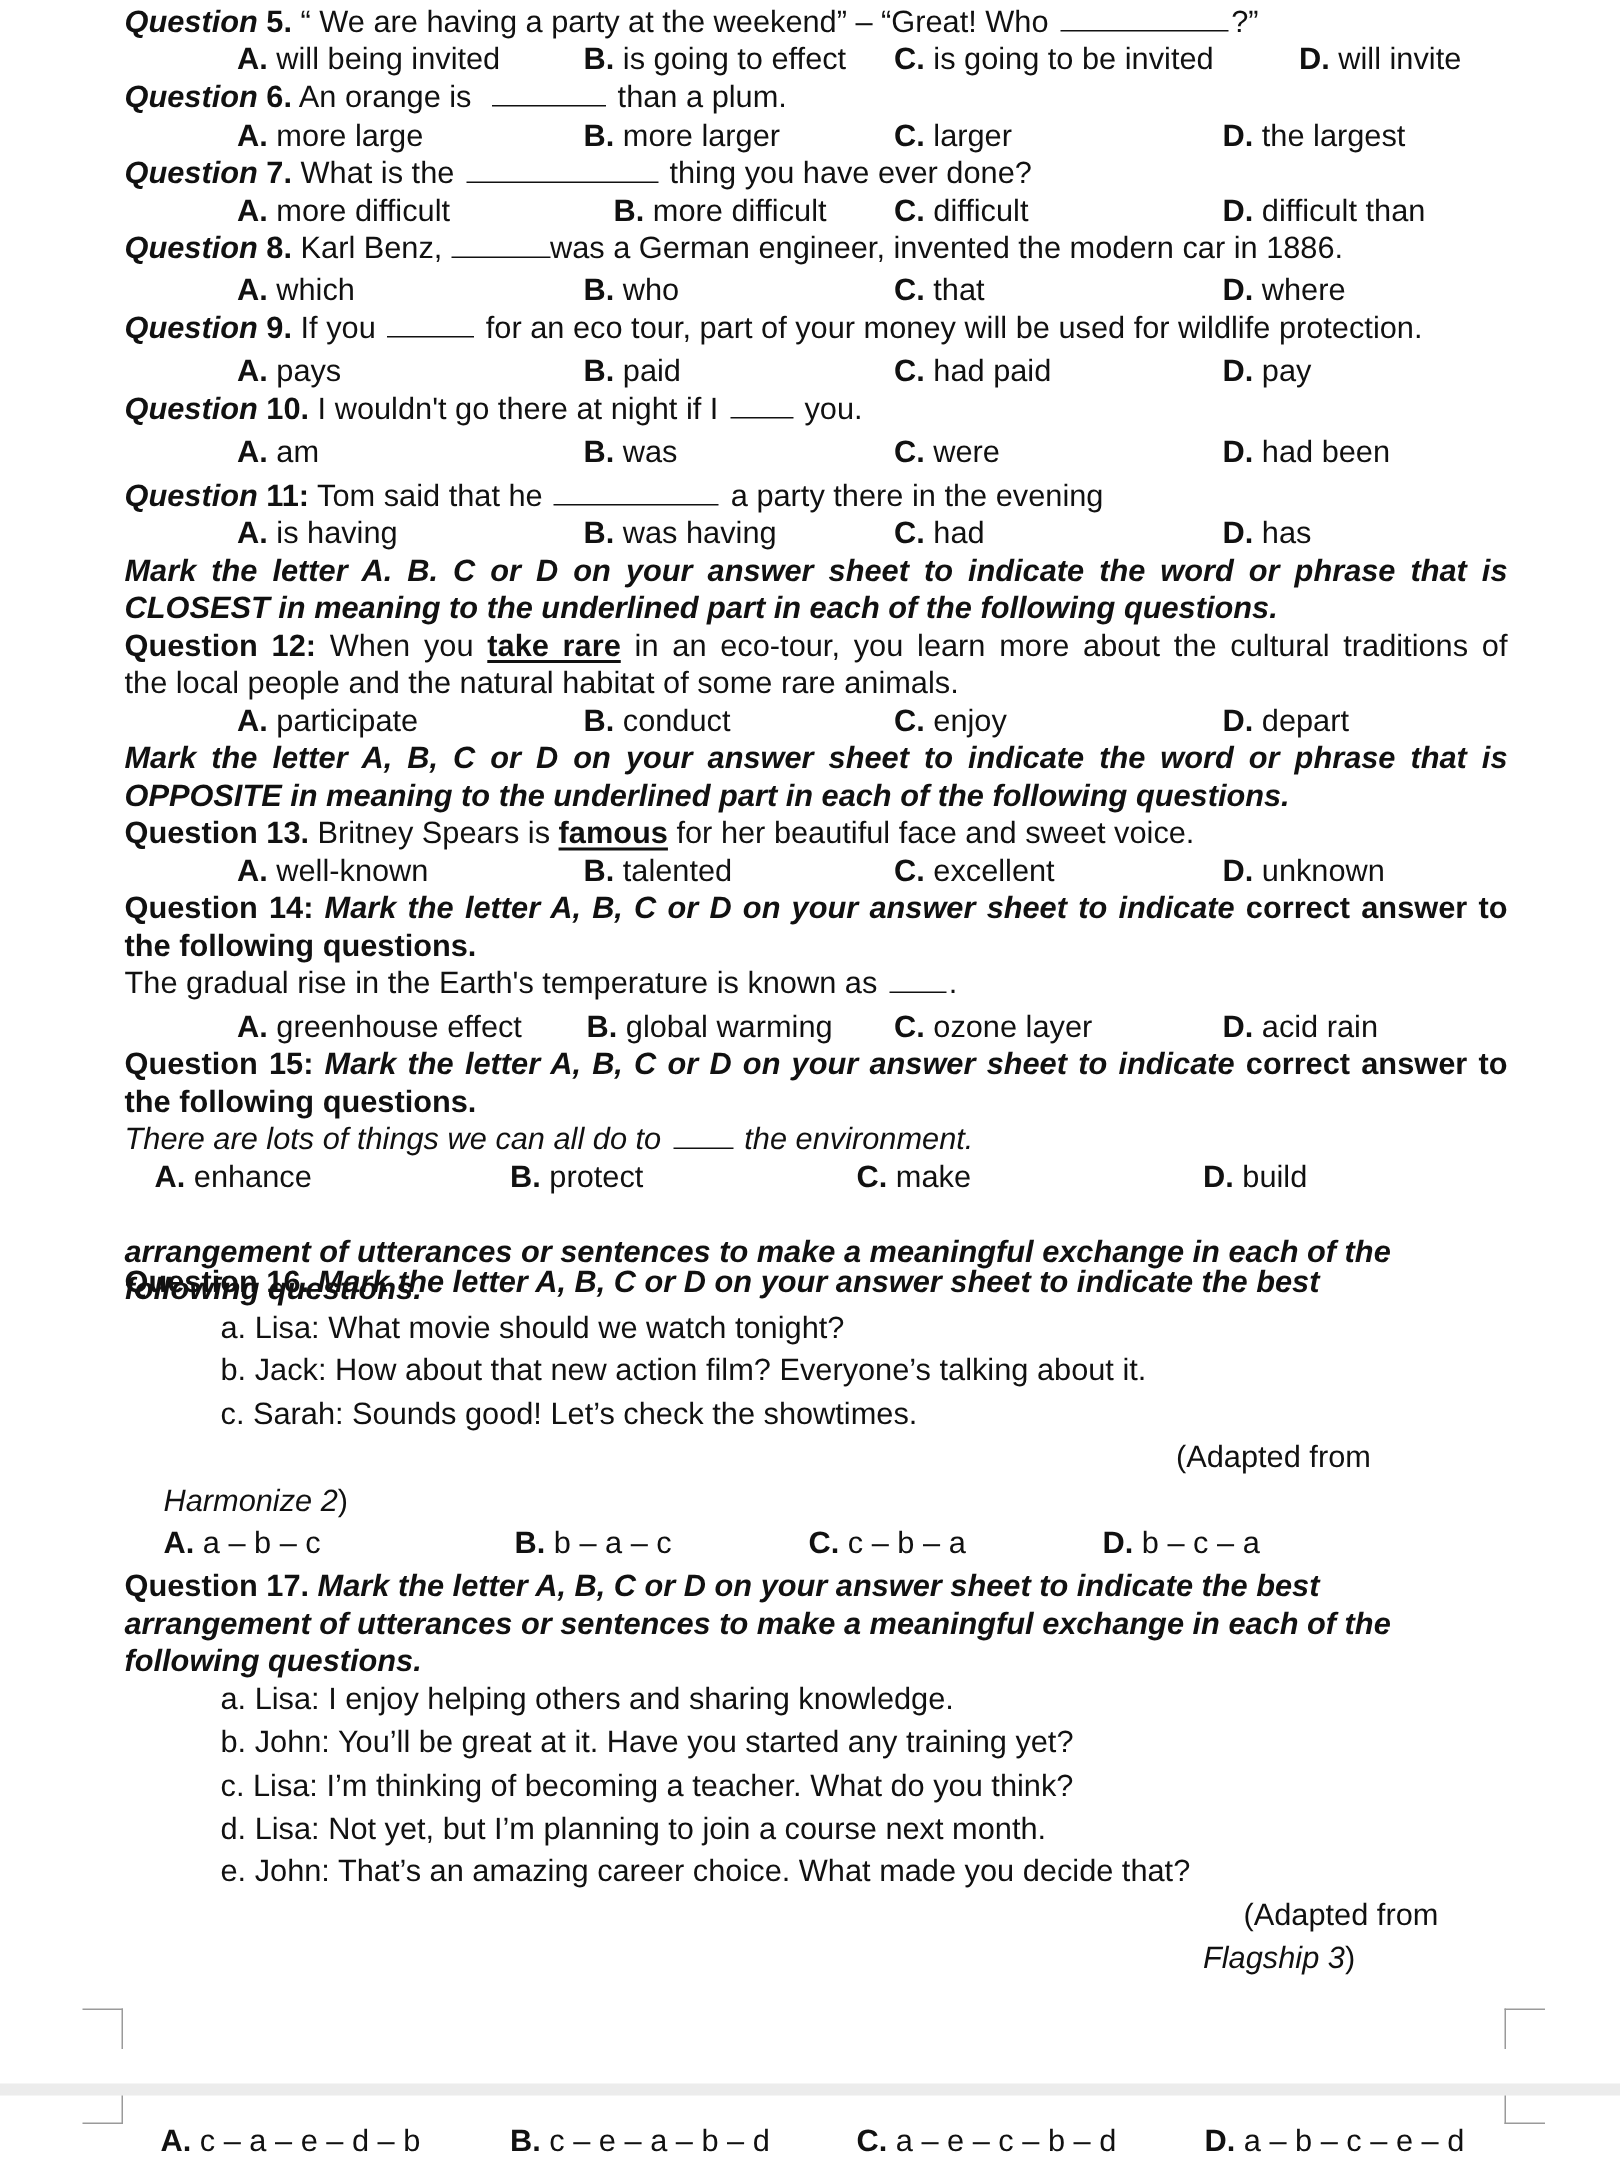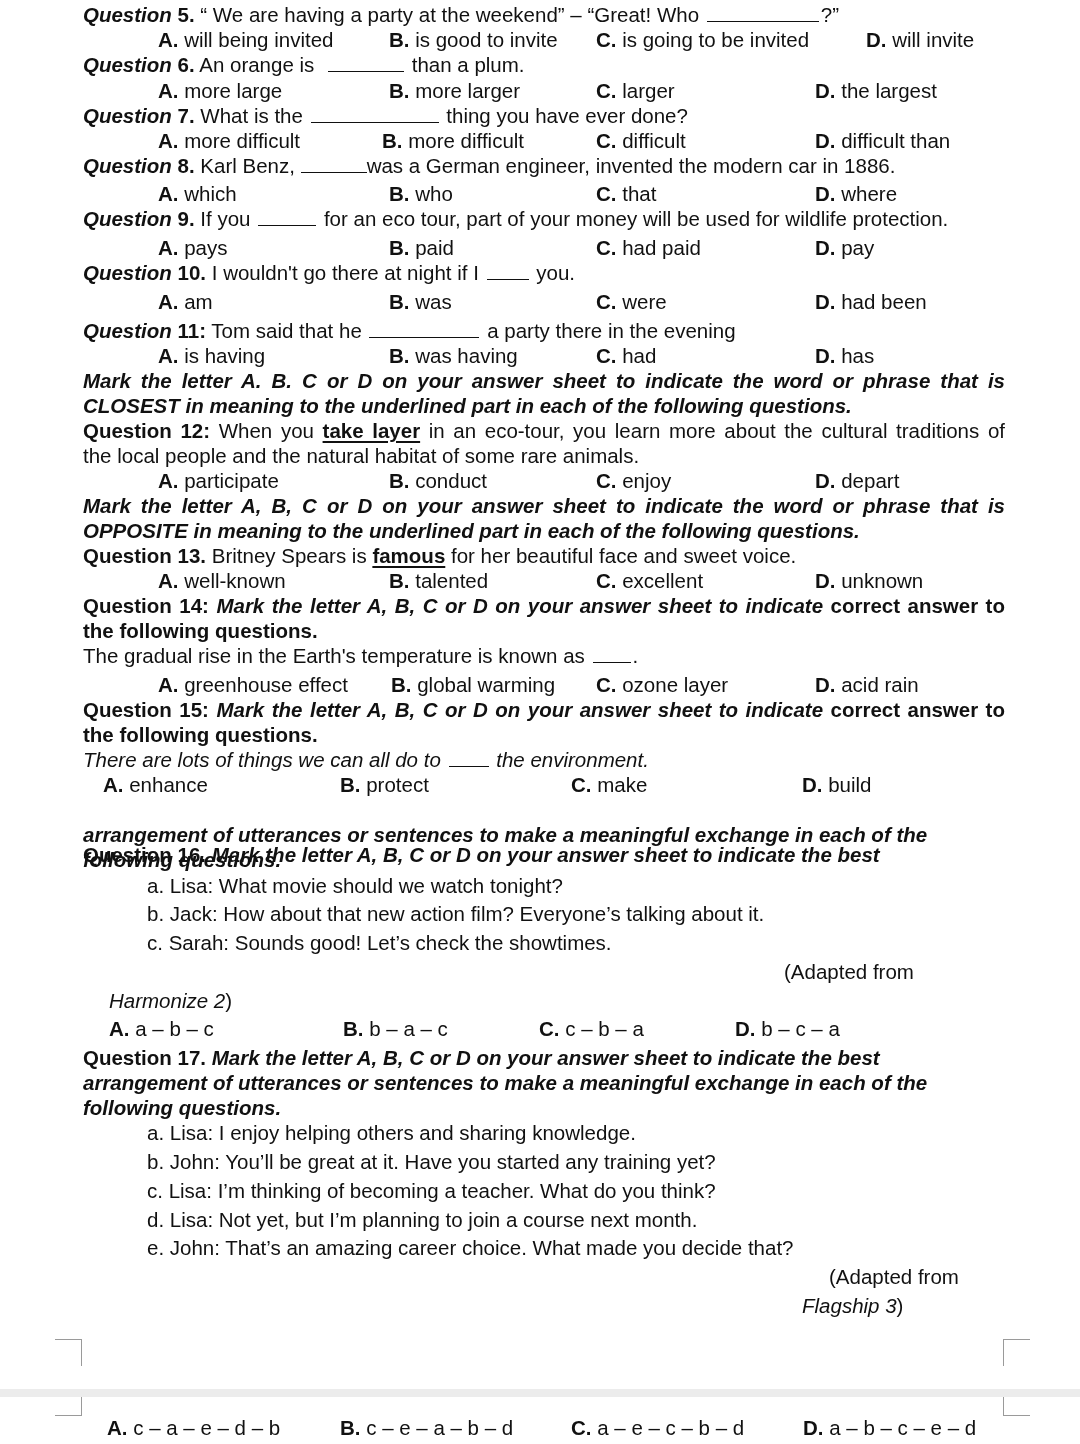--- a/index.html
+++ b/index.html
@@ -26,39 +26,39 @@
   .pagebreak { position:absolute; left:0; top:1389px; width:1080px; height:8px; background:#ececec; }
 </style>
 </head>
 <body>
 
 <div class="line q" style="top:2px;">
   <span class="qi">Question</span>
   <span class="qn">5.</span><span> “ We are having a party at the weekend” – “Great! Who </span><span class="blank" style="width:112px;"></span><span>?”</span>
 </div>
 <div class="opt" style="left:158px;top:27px;"><span class="lbl">A.</span><span> will being invited</span></div>
-<div class="opt" style="left:389px;top:27px;"><span class="lbl">B.</span><span> is good to invite</span></div>
+<div class="opt" style="left:389px;top:27px;"><span class="lbl">B.</span><span> is going to effect</span></div>
 <div class="opt" style="left:596px;top:27px;"><span class="lbl">C.</span><span> is going to be invited</span></div>
 <div class="opt" style="left:866px;top:27px;"><span class="lbl">D.</span><span> will invite</span></div>
 
 <div class="line q" style="top:52px;">
   <span class="qi">Question</span>
   <span class="qn">6.</span><span> An orange is </span><span class="blank" style="width:76px;margin-left:8px;"></span><span> than a plum.</span>
 </div>
 <div class="opt" style="left:158px;top:78px;"><span class="lbl">A.</span><span> more large</span></div>
 <div class="opt" style="left:389px;top:78px;"><span class="lbl">B.</span><span> more larger</span></div>
 <div class="opt" style="left:596px;top:78px;"><span class="lbl">C.</span><span> larger</span></div>
 <div class="opt" style="left:815px;top:78px;"><span class="lbl">D.</span><span> the largest</span></div>
 
 <div class="line q" style="top:103px;">
   <span class="qi">Question</span>
   <span class="qn">7.</span><span> What is the </span><span class="blank" style="width:128px;"></span><span> thing you have ever done?</span>
 </div>
 <div class="opt" style="left:158px;top:128px;"><span class="lbl">A.</span><span> more difficult</span></div>
-<div class="opt" style="left:382px;top:128px;"><span class="lbl">B.</span><span> more difficult</span></div>
+<div class="opt" style="left:409px;top:128px;"><span class="lbl">B.</span><span> more difficult</span></div>
 <div class="opt" style="left:596px;top:128px;"><span class="lbl">C.</span><span> difficult</span></div>
 <div class="opt" style="left:815px;top:128px;"><span class="lbl">D.</span><span> difficult than</span></div>
 
 <div class="line q" style="top:153px;">
   <span class="qi">Question</span>
   <span class="qn">8.</span><span> Karl Benz, </span><span class="blank" style="width:66px;margin:0;"></span><span>was a German engineer, invented the modern car in 1886.</span>
 </div>
 <div class="opt" style="left:158px;top:181px;"><span class="lbl">A.</span><span> which</span></div>
 <div class="opt" style="left:389px;top:181px;"><span class="lbl">B.</span><span> who</span></div>
 <div class="opt" style="left:596px;top:181px;"><span class="lbl">C.</span><span> that</span></div>
@@ -88,21 +88,21 @@
 </div>
 <div class="opt" style="left:158px;top:343px;"><span class="lbl">A.</span><span> is having</span></div>
 <div class="opt" style="left:389px;top:343px;"><span class="lbl">B.</span><span> was having</span></div>
 <div class="opt" style="left:596px;top:343px;"><span class="lbl">C.</span><span> had</span></div>
 <div class="opt" style="left:815px;top:343px;"><span class="lbl">D.</span><span> has</span></div>
 
 <div class="line q bi justify" style="top:368px;">Mark the letter A. B. C or D on your answer sheet to indicate the word or phrase that is</div>
 <div class="line q bi" style="top:393px;">CLOSEST in meaning to the underlined part in each of the following questions.</div>
 
 <div class="line q justify" style="top:418px;">
-  <span class="m">Question 12:</span><span> When you </span><span class="m u">take layer</span><span> in an eco-tour, you learn more about the cultural traditions of</span>
+  <span class="m">Question 12:</span><span> When you </span><span class="m u">take rare</span><span> in an eco-tour, you learn more about the cultural traditions of</span>
 </div>
 <div class="line q" style="top:443px;">the local people and the natural habitat of some rare animals.</div>
 <div class="opt" style="left:158px;top:468px;"><span class="lbl">A.</span><span> participate</span></div>
 <div class="opt" style="left:389px;top:468px;"><span class="lbl">B.</span><span> conduct</span></div>
 <div class="opt" style="left:596px;top:468px;"><span class="lbl">C.</span><span> enjoy</span></div>
 <div class="opt" style="left:815px;top:468px;"><span class="lbl">D.</span><span> depart</span></div>
 
 <div class="line q bi justify" style="top:493px;">Mark the letter A, B, C or D on your answer sheet to indicate the word or phrase that is</div>
 <div class="line q bi" style="top:518px;">OPPOSITE in meaning to the underlined part in each of the following questions.</div>
 

